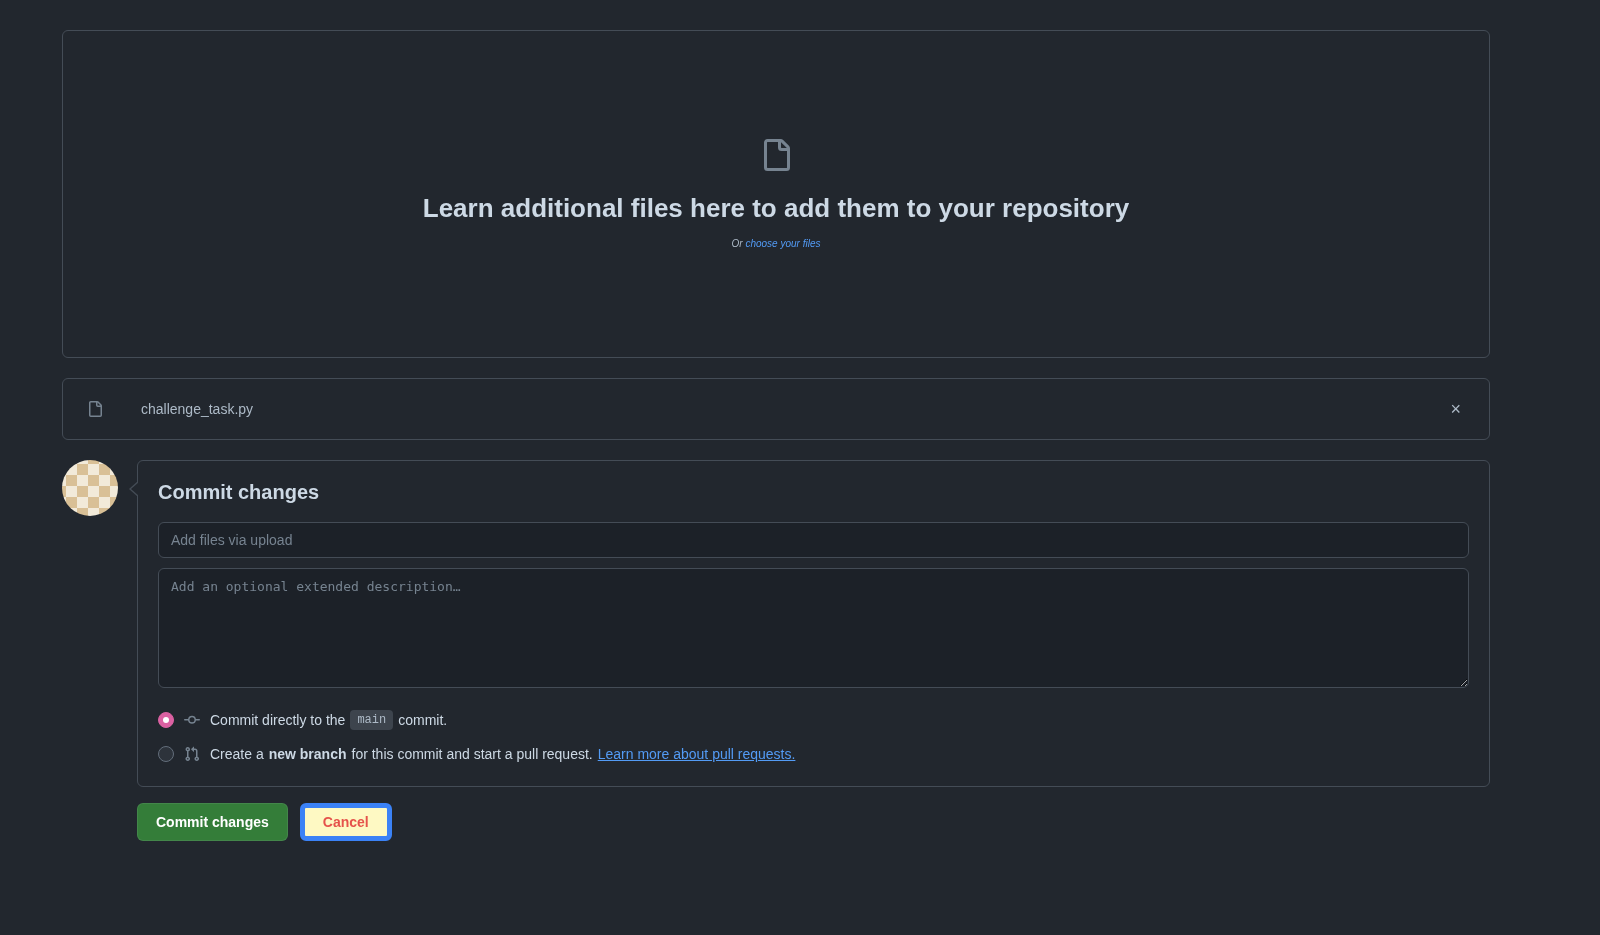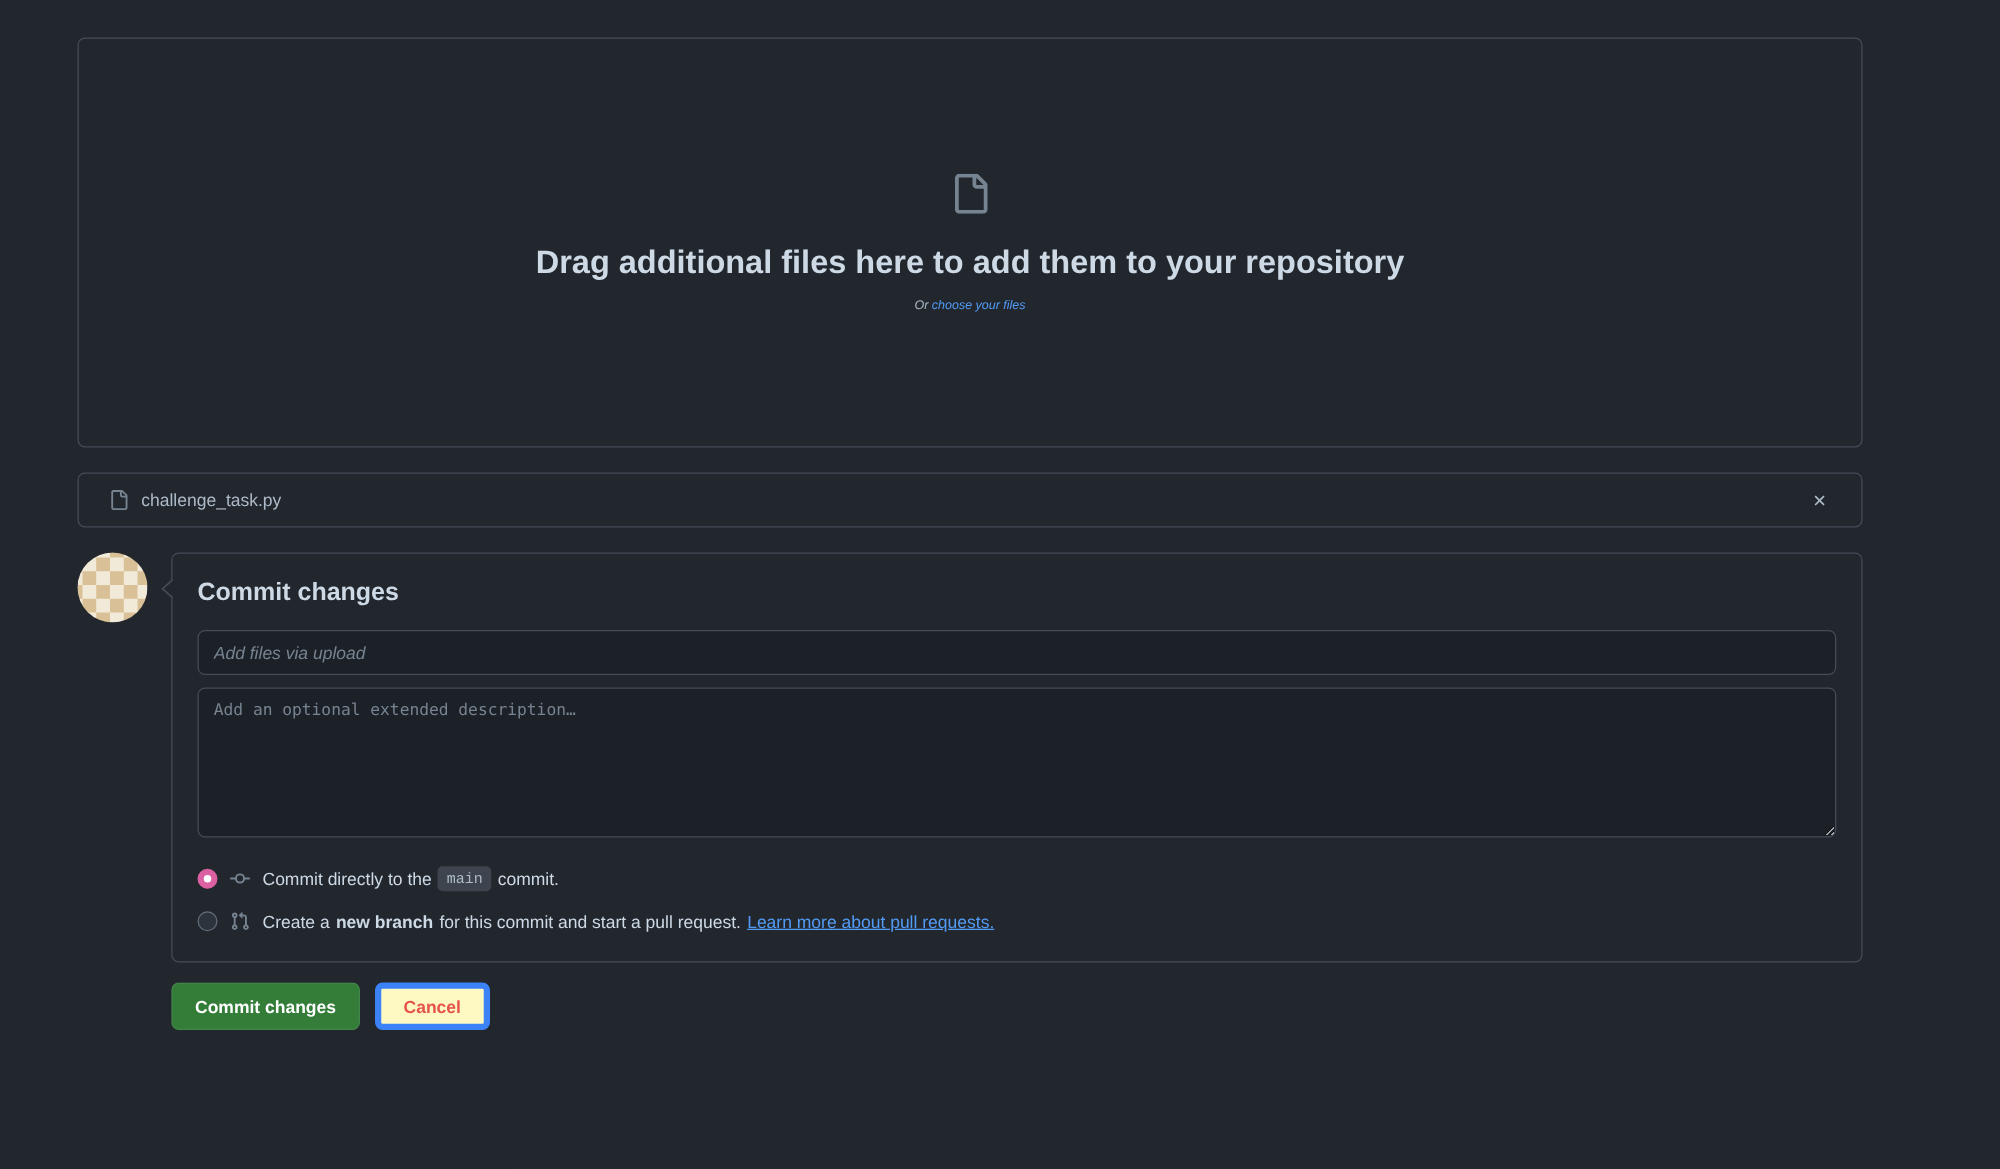--- a/index.html
+++ b/index.html
@@ -38,26 +38,27 @@
     margin-bottom: 14px;
   }
   .dropzone .sub { font-size: 10px; color: #adbac7; font-style: italic; }
   .dropzone .sub a { color: #539bf5; text-decoration: none; cursor: pointer; }
 
   
   .file-row {
     margin-top: 20px;
     border: 1px solid #444c56;
     border-radius: 6px;
-    height: 44px;
+    height: 62px;
     display: flex;
     align-items: center;
     padding: 0 24px;
     font-size: 14px;
     color: #adbac7;
+    gap: 28px;
   }
   .file-row .small-file-icon { color: #768390; margin-right: 10px; display: inline-flex; }
   .file-row .file-name { color: #adbac7; }
   .file-row .remove-btn {
     margin-left: auto;
     background: none;
     border: none;
     color: #adbac7;
     font-size: 18px;
     line-height: 1;
@@ -110,21 +111,20 @@
     width: 100%;
     height: 36px;
     background: #1c2128;
     border: 1px solid #444c56;
     border-radius: 6px;
     padding: 0 12px;
     font-size: 14px;
     color: #cdd9e5;
     font-family: "Liberation Sans", sans-serif;
     outline: none;
-    font-style: italic;
   }
   .commit-summary::placeholder { color: #768390; }
   .commit-desc {
     width: 100%;
     height: 120px;
     margin-top: 10px;
     background: #1c2128;
     border: 1px solid #444c56;
     border-radius: 6px;
     padding: 10px 12px;
@@ -214,21 +214,21 @@
 
 <div class="page">
 
 
   <div class="dropzone">
     <span class="big-file-icon">
       <svg width="32" height="32" viewBox="0 0 16 16" fill="currentColor" aria-hidden="true">
         <path d="M2 1.75C2 .784 2.784 0 3.75 0h6.586c.464 0 .909.184 1.237.513l2.914 2.914c.329.328.513.773.513 1.237v9.586A1.75 1.75 0 0 1 13.25 16h-9.5A1.75 1.75 0 0 1 2 14.25Zm1.75-.25a.25.25 0 0 0-.25.25v12.5c0 .138.112.25.25.25h9.5a.25.25 0 0 0 .25-.25V6h-2.75A1.75 1.75 0 0 1 9 4.25V1.5Zm6.75.062V4.25c0 .138.112.25.25.25h2.688l-.011-.013-2.914-2.914Z"></path>
       </svg>
     </span>
-    <h2>Drag additional files here to add them to your repository</h2>
+    <h2>Learn additional files here to add them to your repository</h2>
     <p class="sub">
       <span>Or</span>
       <a>choose your files</a>
     </p>
   </div>
 
   <div class="file-row">
     <span class="small-file-icon">
       <svg width="16" height="16" viewBox="0 0 16 16" fill="currentColor" aria-hidden="true">
         <path d="M2 1.75C2 .784 2.784 0 3.75 0h6.586c.464 0 .909.184 1.237.513l2.914 2.914c.329.328.513.773.513 1.237v9.586A1.75 1.75 0 0 1 13.25 16h-9.5A1.75 1.75 0 0 1 2 14.25Zm1.75-.25a.25.25 0 0 0-.25.25v12.5c0 .138.112.25.25.25h9.5a.25.25 0 0 0 .25-.25V6h-2.75A1.75 1.75 0 0 1 9 4.25V1.5Zm6.75.062V4.25c0 .138.112.25.25.25h2.688l-.011-.013-2.914-2.914Z"></path>

